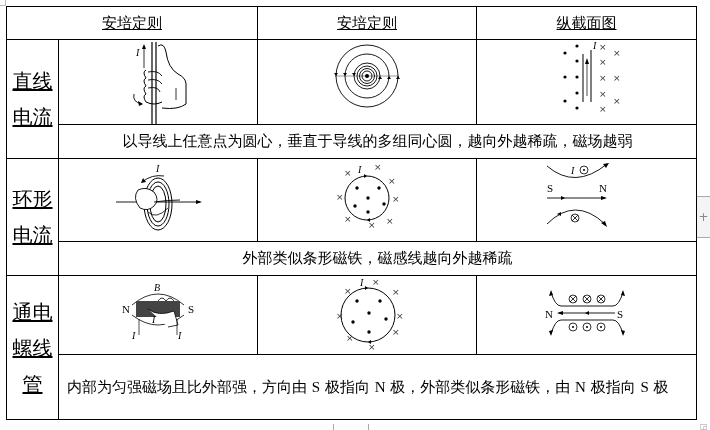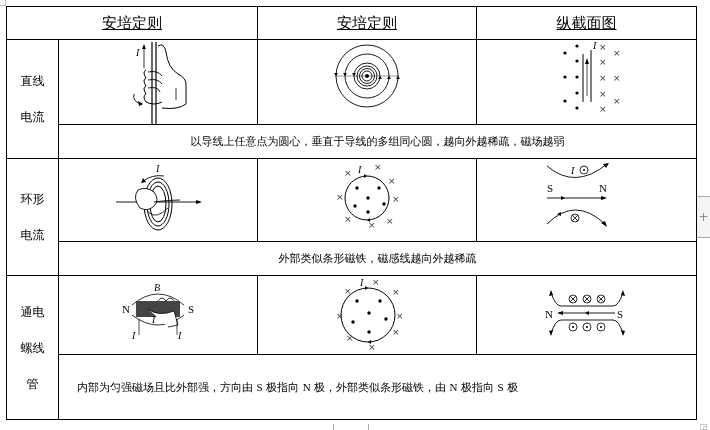--- a/index.html
+++ b/index.html
@@ -4,23 +4,23 @@
 <style>
   html, body { margin:0; padding:0; background:#fff; }
   body { width:710px; height:430px; position:relative; overflow:hidden;
          font-family:"DejaVu Sans", "Liberation Sans", sans-serif; color:#000; }
   .corner-mark { position:absolute; left:0; top:0; width:5px; height:5px;
                  border-right:1px solid #bbb; border-bottom:1px solid #bbb; }
   table.grid { position:absolute; left:6px; top:6px; border-collapse:collapse;
                table-layout:fixed; width:690px; }
   table.grid td { border:1.5px solid #000; padding:0; text-align:center; vertical-align:middle; }
   .hdr { height:32px; font-size:15px;text-decoration:underline; }
-  .rowlabel { font-size:12px; line-height:36px; }
-  .desc { font-size:11px; height:33px; }
-  .desc.left { text-align:left; padding-left:18px; line-height:26px; }
+  .rowlabel { font-size:20px; line-height:36px;text-decoration:underline; }
+  .desc { font-size:15px; height:33px; }
+  .desc.left { text-align:left; padding-left:8px; line-height:26px; }
   .imgcell svg { display:block; margin:0 auto; }
   .serif { font-family:"Liberation Serif", "DejaVu Serif", serif; }
   .add-btn { position:absolute; left:697px; top:196px; width:13px; height:40px;
              background:#f4f4f4; border-top:1px solid #aaa; border-bottom:1px solid #aaa;
              font-size:12px; color:#888; line-height:40px; text-align:center; }
   .bottom-tab { position:absolute; left:333px; top:424px; width:34px; height:6px;
                 border-left:1px solid #aaa; border-right:1px solid #aaa; }
   .resize-handle { position:absolute; left:700px; top:422px; width:8px; height:8px;
                    font-size:8px; color:#999; }
 </style>

